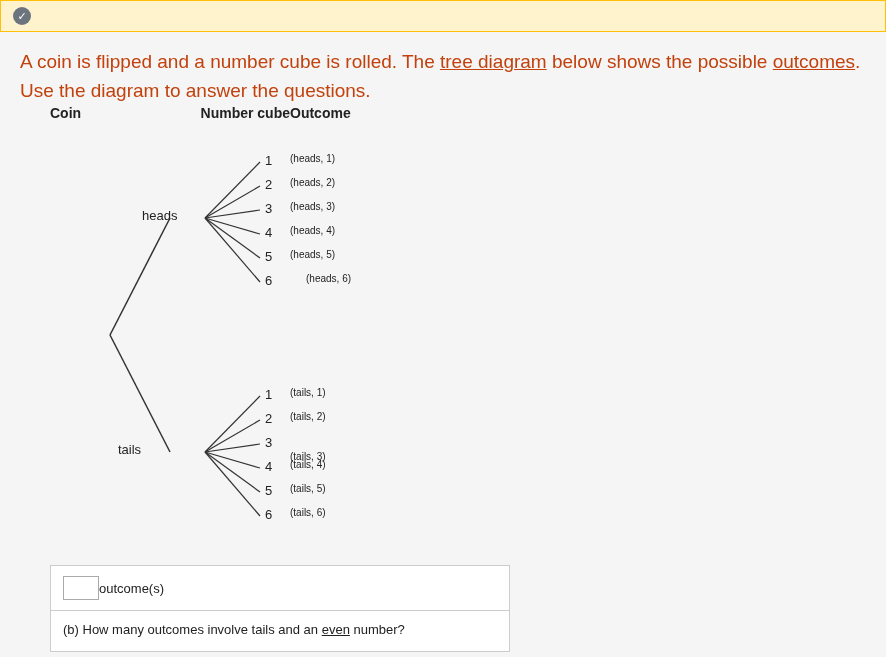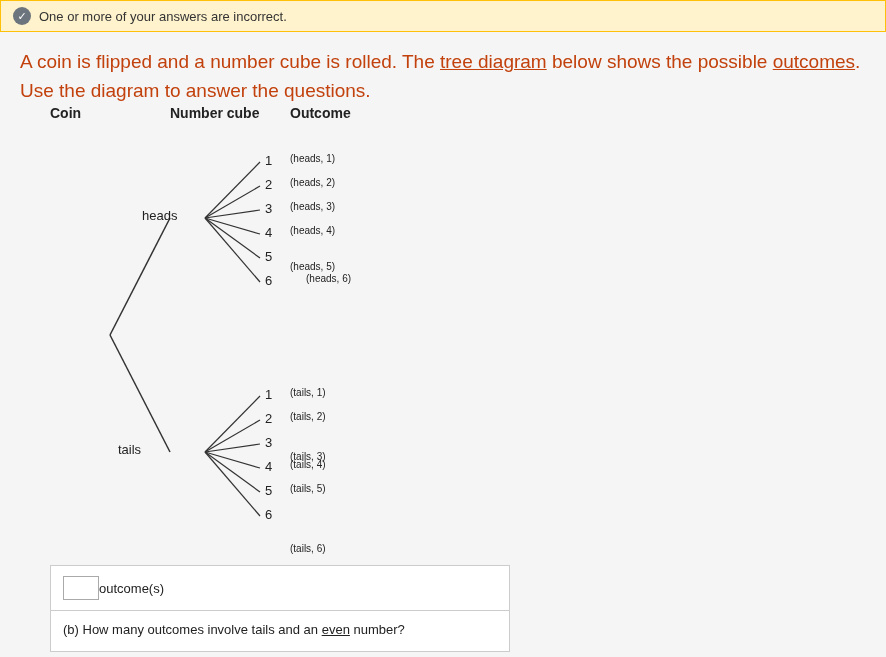--- a/index.html
+++ b/index.html
@@ -59,21 +59,21 @@
       align-items: center;
       margin-bottom: 4px;
       padding-left: 30px;
     }
     .col-header {
       font-weight: bold;
       font-size: 14px;
       color: #222;
     }
     .col-coin { width: 120px; }
-    .col-numcube { width: 120px; }
+    .col-numcube { width: 120px; text-align: right; }
     .col-outcome { width: 160px; }
 
     .tree-container {
       position: relative;
       width: 520px;
       height: 420px;
     }
     .tree-canvas {
       position: absolute;
       top: 0;
@@ -133,21 +133,20 @@
     .answer-unit {
       font-size: 13px;
       color: #222;
     }
   </style>
 </head>
 <body>
 
 <div class="top-bar">
   <div class="check-icon">✓</div>
-  <span>One or more of your answers are incorrect.</span>
 </div>
 
 <div class="main-content">
   <div class="problem-description">
     A coin is flipped and a number cube is rolled. The <span class="underline">tree diagram</span> below shows the possible <span class="underline">outcomes</span>. Use the diagram to answer the questions.
   </div>
 
   <div class="column-headers">
     <span class="col-header col-coin">Coin</span>
     <span class="col-header col-numcube">Number cube</span>
@@ -191,29 +190,29 @@
       <div class="tree-label number-label" style="left:215px; top:286px;">2</div>
       <div class="tree-label number-label" style="left:215px; top:310px;">3</div>
       <div class="tree-label number-label" style="left:215px; top:334px;">4</div>
       <div class="tree-label number-label" style="left:215px; top:358px;">5</div>
       <div class="tree-label number-label" style="left:215px; top:382px;">6</div>
 
       <div class="tree-label outcome-label" style="left:240px; top:28px;">(heads, 1)</div>
       <div class="tree-label outcome-label" style="left:240px; top:52px;">(heads, 2)</div>
       <div class="tree-label outcome-label" style="left:240px; top:76px;">(heads, 3)</div>
       <div class="tree-label outcome-label" style="left:240px; top:100px;">(heads, 4)</div>
-      <div class="tree-label outcome-label" style="left:240px; top:136px;">(heads, 5)</div>
+      <div class="tree-label outcome-label" style="left:240px; top:124px;">(heads, 5)</div>
       <div class="tree-label outcome-label" style="left:240px; top:148px;margin-left:16px;">(heads, 6)</div>
 
       <div class="tree-label outcome-label" style="left:240px; top:262px;">(tails, 1)</div>
       <div class="tree-label outcome-label" style="left:240px; top:286px;">(tails, 2)</div>
       <div class="tree-label outcome-label" style="left:240px; top:326px;">(tails, 3)</div>
       <div class="tree-label outcome-label" style="left:240px; top:334px;">(tails, 4)</div>
       <div class="tree-label outcome-label" style="left:240px; top:358px;">(tails, 5)</div>
-      <div class="tree-label outcome-label" style="left:240px; top:382px;margin-top:36px;">(tails, 6)</div>
+      <div class="tree-label outcome-label" style="left:240px; top:382px;">(tails, 6)</div>
     </div>
   </div>
 
   <div class="questions-box">
 
     <div class="question-row">
       <div class="answer-row">
         <input class="answer-input" type="text" value="" style="">
         <span class="answer-unit">outcome(s)</span>
       </div>

